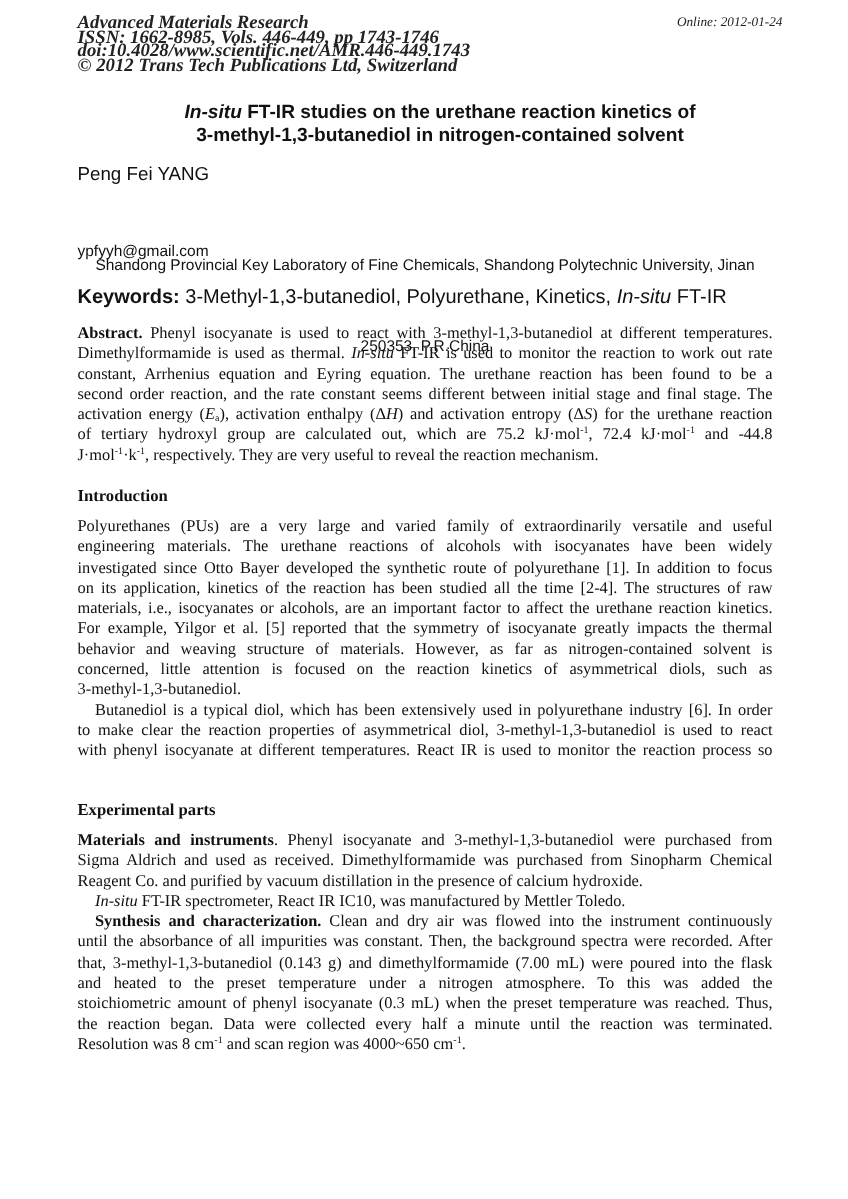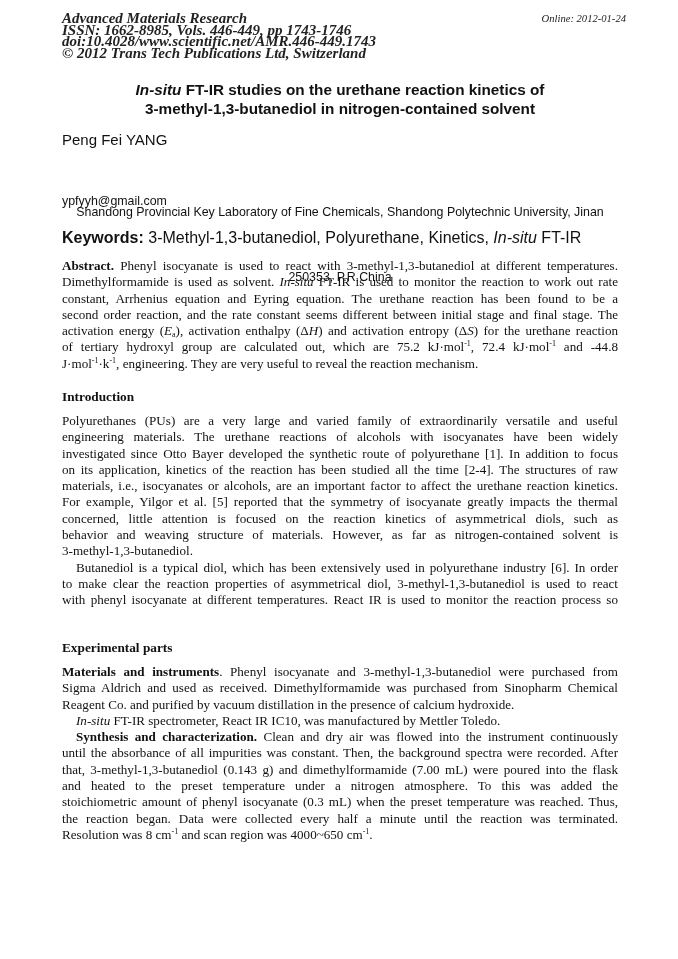--- a/index.html
+++ b/index.html
@@ -2,21 +2,21 @@
 <html><head>
 <meta charset="utf-8">
 <style>
   html, body { margin: 0; padding: 0; background: #ffffff; }
   body { width: 678px; height: 959px; position: relative; overflow: hidden; color: #111; }
 
   .header-left { position: absolute; left: 62px; top: 13px; font-family: "Liberation Serif", serif; font-style: italic; font-size: 15px; line-height: 11.5px; color: #222; font-weight: bold; }
   .header-right { position: absolute; right: 52px; top: 13px; font-family: "Liberation Serif", serif; font-style: italic; font-size: 10.6px; line-height: 11.5px; color: #222; }
   .header-left div { white-space: nowrap; }
 
-  .title { position: absolute; left: 62px; width: 556px; top: 80px; text-align: center; font-family: "Liberation Sans", sans-serif; font-weight: bold; font-size: 15.3px; line-height: 19px; color: #111; }
+  .title { position: absolute; left: 74px; width: 556px; top: 80px; text-align: center; font-family: "Liberation Sans", sans-serif; font-weight: bold; font-size: 15.3px; line-height: 19px; color: #111; }
   .title .line { display: block; white-space: nowrap; }
   .author { position: absolute; left: 62px; width: 556px; top: 131px; text-align: left; font-family: "Liberation Sans", sans-serif; font-size: 15px; color: #111; }
   .affil { position: absolute; left: 62px; width: 556px; top: 156px; text-align: center; font-family: "Liberation Sans", sans-serif; font-size: 12.4px; line-height: 17px; color: #111; }
   .affil .line { display: block; white-space: nowrap; margin-top: 48px; }
   .email { position: absolute; left: 62px; width: 556px; top: 194px; font-family: "Liberation Sans", sans-serif; font-size: 12.4px; color: #111; }
   .keywords { position: absolute; left: 62px; width: 556px; top: 229px; font-family: "Liberation Sans", sans-serif; font-size: 16px; color: #111; white-space: nowrap; }
   .keywords b { font-weight: bold; }
 
   .body-text { position: absolute; left: 62px; width: 556px; font-family: "Liberation Serif", serif; font-size: 13.1px; line-height: 16.3px; color: #111; }
   .body-text .ln { display: block; text-align: justify; text-align-last: justify; white-space: nowrap; height: 16.3px; }
@@ -52,38 +52,38 @@
 </div>
 
 <div class="email">ypfyyh@gmail.com</div>
 
 <div class="keywords">
   <b>Keywords:</b><span> 3-Methyl-1,3-butanediol, Polyurethane, Kinetics, </span><i>In-situ</i><span> FT-IR</span>
 </div>
 
 <div class="body-text" style="top:258px;">
   <span class="ln"><b>Abstract.</b><span> Phenyl isocyanate is used to react with 3-methyl-1,3-butanediol at different temperatures.</span></span>
-  <span class="ln"><span>Dimethylformamide is used as solvent. </span><i>In-situ</i><span> FT-IR is used to monitor the reaction to work out rate</span></span>
+  <span class="ln"><span>Dimethylformamide is used as thermal. </span><i>In-situ</i><span> FT-IR is used to monitor the reaction to work out rate</span></span>
   <span class="ln">constant, Arrhenius equation and Eyring equation. The urethane reaction has been found to be a</span>
   <span class="ln">second order reaction, and the rate constant seems different between initial stage and final stage. The</span>
   <span class="ln"><span>activation energy (</span><i>E</i><sub>a</sub><span>), activation enthalpy (Δ</span><i>H</i><span>) and activation entropy (Δ</span><i>S</i><span>) for the urethane reaction</span></span>
   <span class="ln"><span>of tertiary hydroxyl group are calculated out, which are 75.2 kJ·mol</span><sup>-1</sup><span>, 72.4 kJ·mol</span><sup>-1</sup><span> and -44.8</span></span>
-  <span class="ln last"><span>J·mol</span><sup>-1</sup><span>·k</span><sup>-1</sup><span>, engineering. They are very useful to reveal the reaction mechanism.</span></span>
+  <span class="ln last"><span>J·mol</span><sup>-1</sup><span>·k</span><sup>-1</sup><span>, respectively. They are very useful to reveal the reaction mechanism.</span></span>
 </div>
 
 <div class="sec-head" style="top:389px;">Introduction</div>
 <div class="body-text" style="top:413px;">
   <span class="ln">Polyurethanes (PUs) are a very large and varied family of extraordinarily versatile and useful</span>
   <span class="ln">engineering materials. The urethane reactions of alcohols with isocyanates have been widely</span>
   <span class="ln">investigated since Otto Bayer developed the synthetic route of polyurethane [1]. In addition to focus</span>
   <span class="ln">on its application, kinetics of the reaction has been studied all the time [2-4]. The structures of raw</span>
   <span class="ln">materials, i.e., isocyanates or alcohols, are an important factor to affect the urethane reaction kinetics.</span>
   <span class="ln">For example, Yilgor et al. [5] reported that the symmetry of isocyanate greatly impacts the thermal</span>
+  <span class="ln">behavior and weaving structure of materials. However, as far as nitrogen-contained solvent is</span>
   <span class="ln">concerned, little attention is focused on the reaction kinetics of asymmetrical diols, such as</span>
-  <span class="ln">behavior and weaving structure of materials. However, as far as nitrogen-contained solvent is</span>
   <span class="ln last">3-methyl-1,3-butanediol.</span>
   <span class="ln indent">Butanediol is a typical diol, which has been extensively used in polyurethane industry [6]. In order</span>
   <span class="ln">to make clear the reaction properties of asymmetrical diol, 3-methyl-1,3-butanediol is used to react</span>
   <span class="ln">with phenyl isocyanate at different temperatures. React IR is used to monitor the reaction process so</span>
 </div>
 
 <div class="sec-head" style="top:640px;">Experimental parts</div>
 <div class="body-text" style="top:664px;">
   <span class="ln"><b>Materials and instruments</b><span>. Phenyl isocyanate and 3-methyl-1,3-butanediol were purchased from</span></span>
   <span class="ln">Sigma Aldrich and used as received. Dimethylformamide was purchased from Sinopharm Chemical</span>

